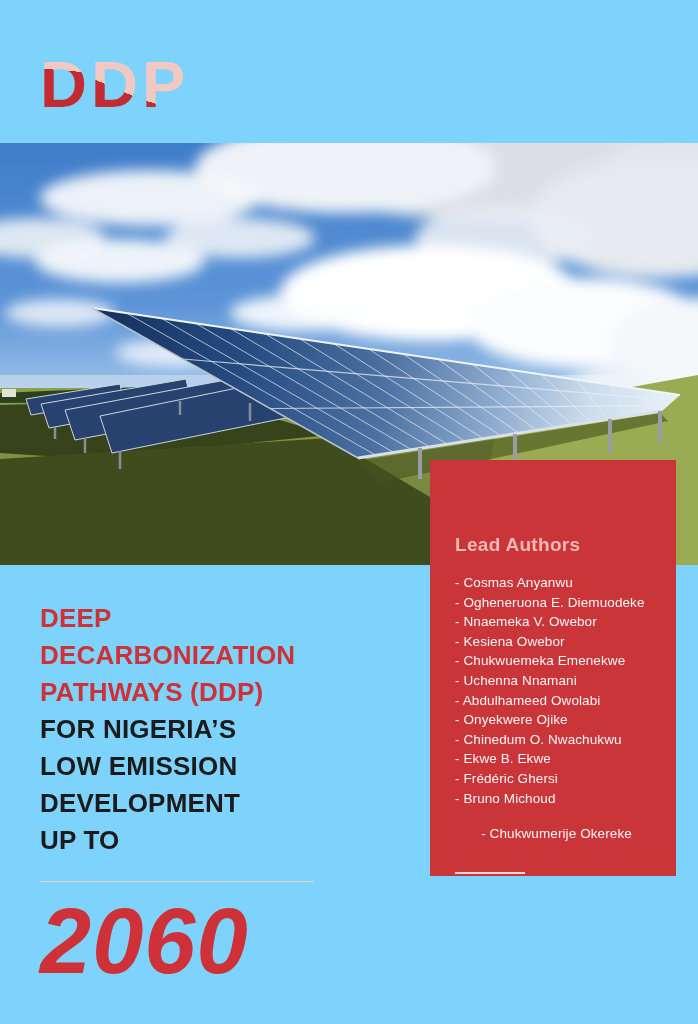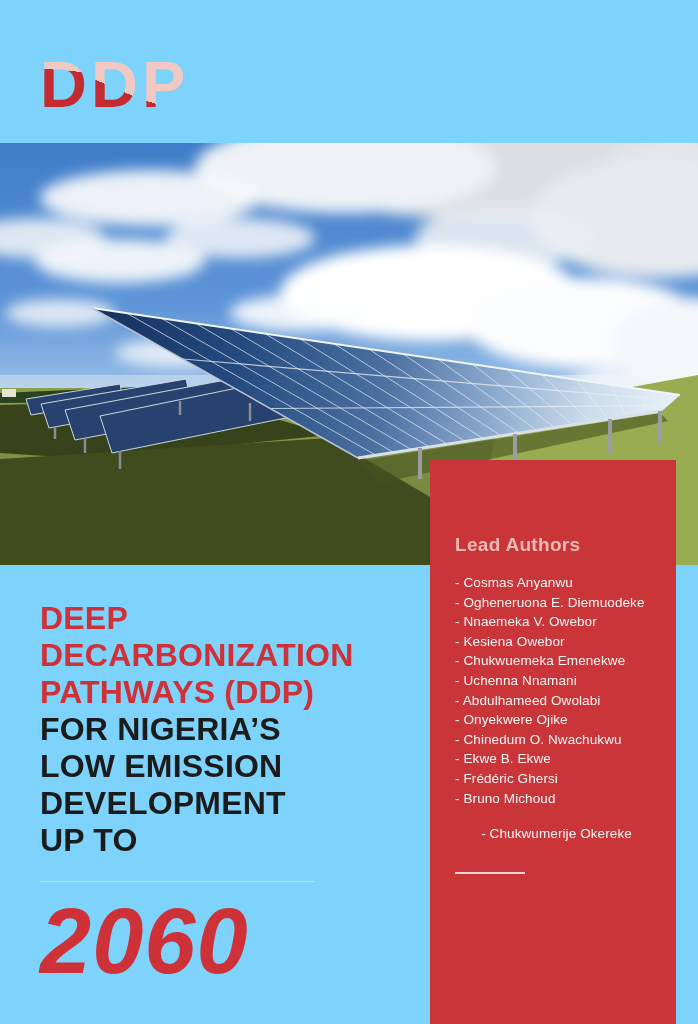--- a/index.html
+++ b/index.html
@@ -34,37 +34,37 @@
   
   .hero{
     position:absolute;left:0;top:143px;width:698px;height:422px;
     overflow:hidden;z-index:1;
   }
   .hero svg{display:block;width:698px;height:422px;}
 
   
   .title-block{position:absolute;left:40px;top:600px;width:392px;z-index:2;}
   .t-line{
-    font-size:32px;line-height:37px;font-weight:bold;letter-spacing:0.2px;
+    font-size:26px;line-height:37px;font-weight:bold;letter-spacing:0.2px;
     white-space:nowrap;
   }
   .title-red .t-line{color:var(--title-red);}
   .title-black .t-line{color:var(--title-black);}
   .year-divider{
     width:274px;height:1px;background:#F3CDC6;margin:22px 0 16px 0;
   }
   .year{
     font-size:92px;line-height:0.95;font-weight:bold;color:var(--title-red);
     letter-spacing:1px;
     font-style:italic;
   }
 
   
   .authors-panel{
-    position:absolute;left:430px;top:460px;width:246px;height:564px;
+    position:absolute;left:430px;top:460px;width:246px;height:416px;
     background:var(--panel-bg);z-index:3;box-sizing:border-box;
     padding:74px 18px 0 25px;
   }
   .panel-heading{
     margin:0;font-size:19px;line-height:22px;font-weight:bold;
     color:var(--panel-heading);letter-spacing:0.3px;
   }
   .author-list{margin-top:17px;}
   .author-item{
     font-size:13.5px;line-height:19.6px;color:var(--panel-text);

